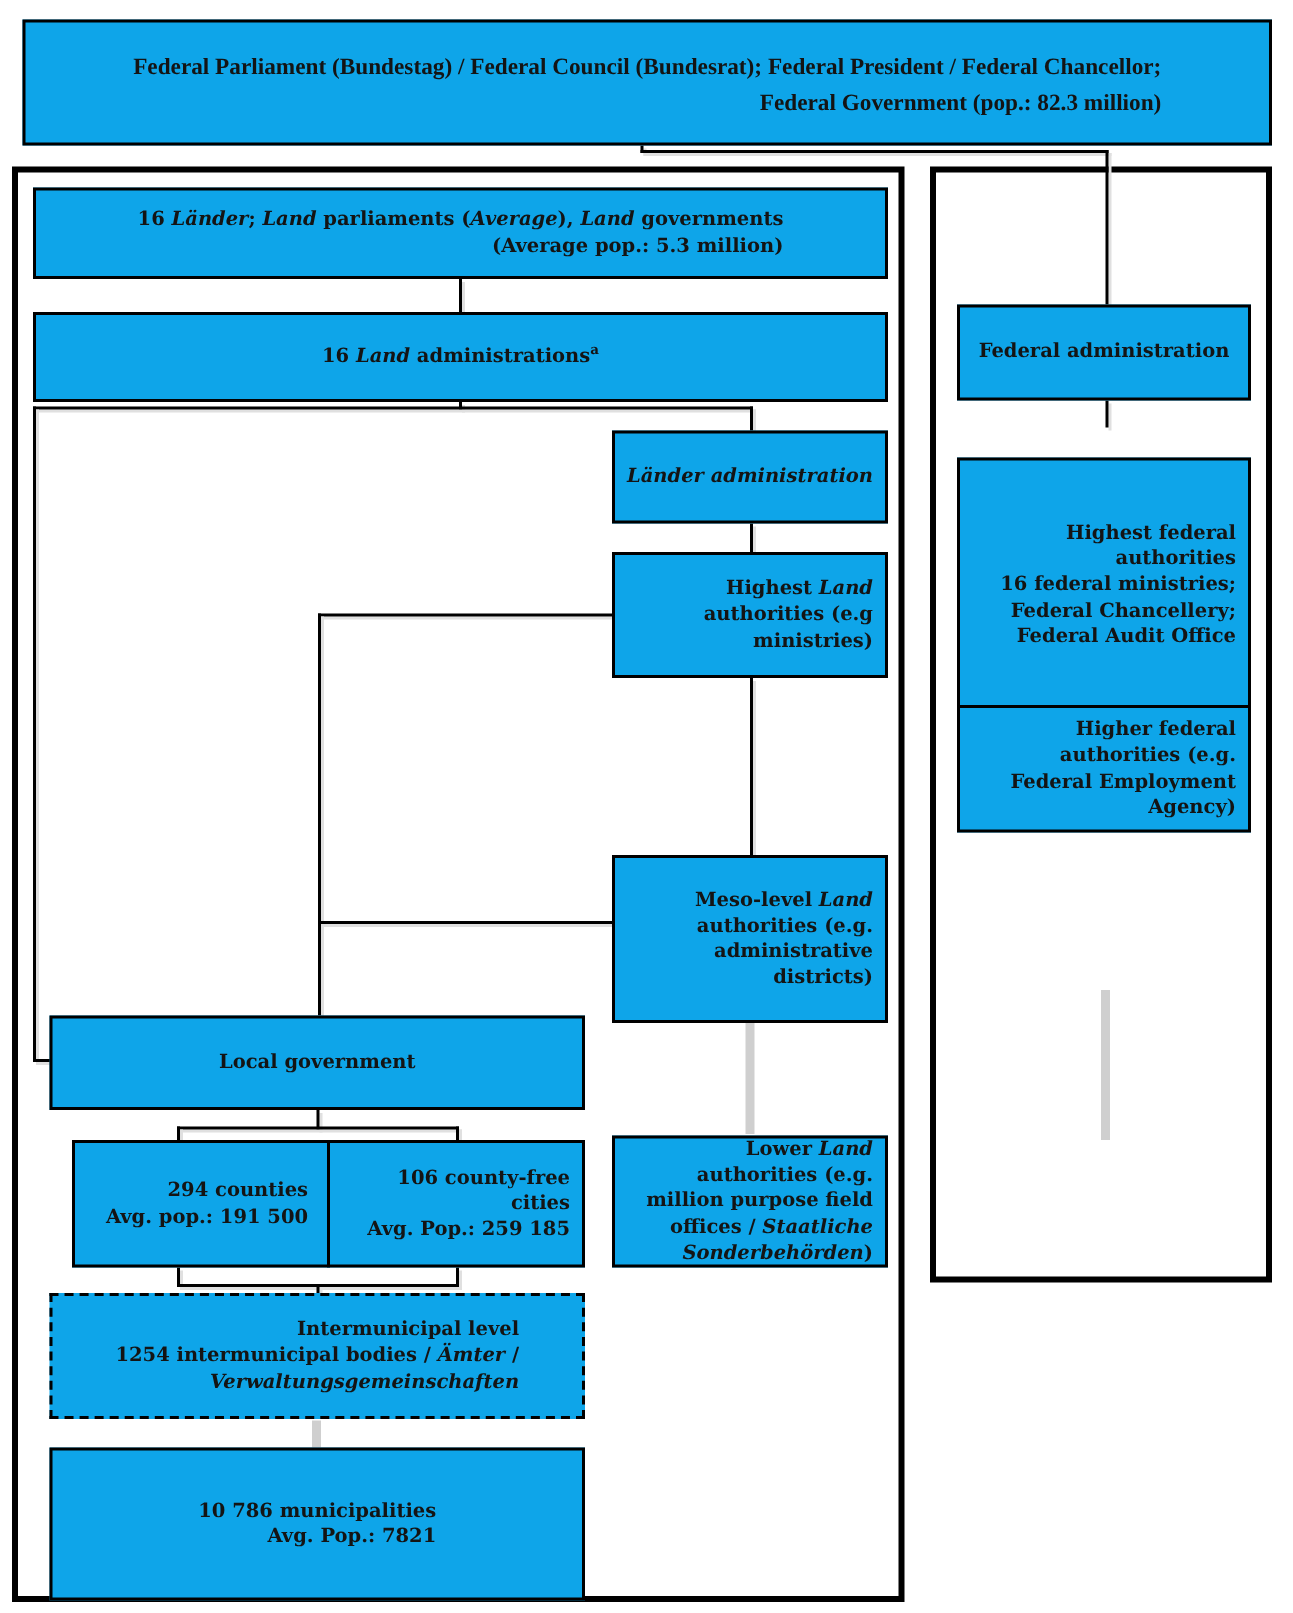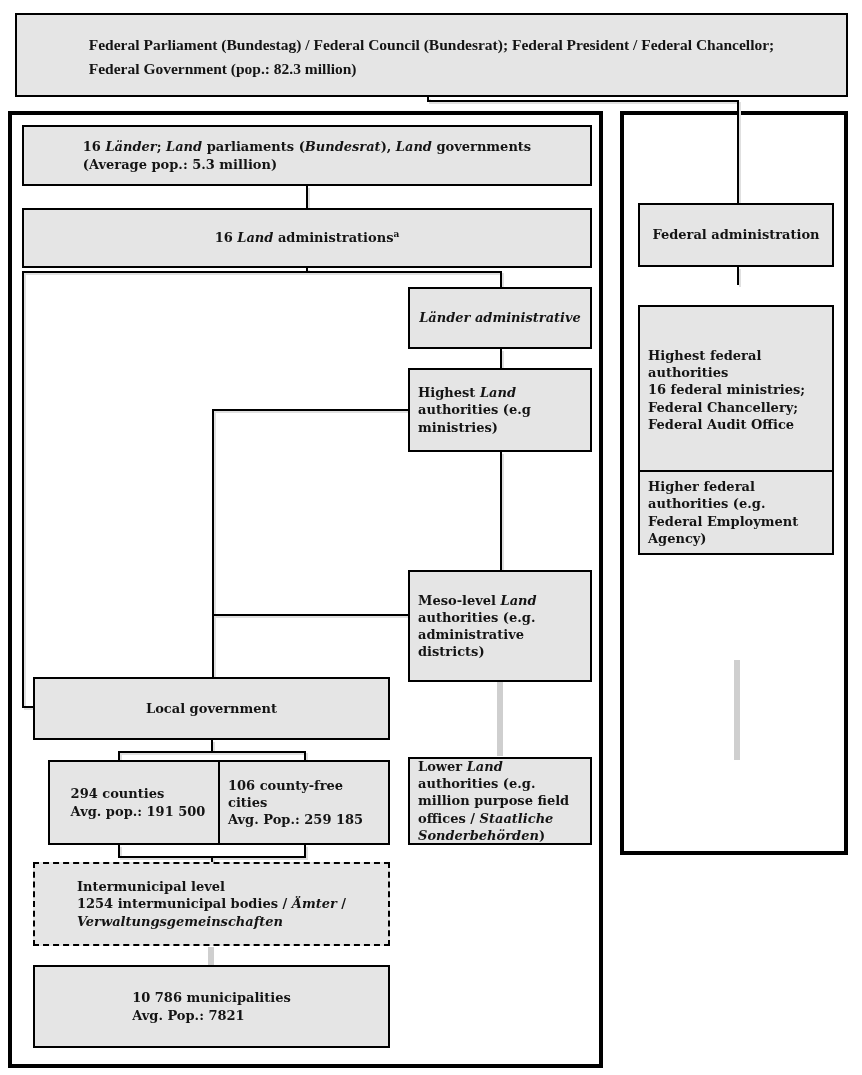--- a/index.html
+++ b/index.html
@@ -5,23 +5,23 @@
   html,body { margin:0; padding:0; background:#fff; }
   .canvas {
     position:relative; width:862px; height:1075px; background:#ffffff;
     font-family:"DejaVu Serif", serif; font-weight:bold; color:#141414;
     overflow:hidden;
   }
   .panel {
     position:absolute; box-sizing:border-box; border:4px solid #000; background:#fff;
   }
   .box {
-    position:absolute; box-sizing:border-box; border:2px solid #000; background:#e5e5e5;
+    position:absolute; box-sizing:border-box; border:2px solid #000; background:#0ea5e9;
     display:flex; align-items:center; justify-content:center;
-    text-align:left; font-size:13px; line-height:1.32; padding:2px 8px;
+    text-align:right; font-size:13px; line-height:1.32; padding:2px 8px;
   }
   .box.dashed { border:2px dashed #000; }
   .top-box {
     font-family:"Liberation Serif", serif; font-size:15.5px; line-height:1.55;
     align-items:flex-start; padding-top:18px;
   }
   .conn { position:absolute; background:#000; box-shadow:2px 2px 0 #e0e0e0; }
   .conn-gray { position:absolute; background:#cfcfcf; }
   .it { font-style:italic; }
   sup { font-size:9px; line-height:0; }
@@ -66,29 +66,29 @@
   <div class="conn-gray" style="left:497px; top:661px; width:6px; height:95px;"></div>
   <div class="conn-gray" style="left:208px; top:947px; width:6px; height:18px;"></div>
   <div class="conn-gray" style="left:734px; top:456px; width:6px; height:14px;"></div>
   <div class="conn-gray" style="left:734px; top:660px; width:6px; height:100px;"></div>
 
   <div class="box top-box" style="left:15px; top:13px; width:833px; height:84px;">
       <div><span>Federal Parliament (Bundestag) / Federal Council (Bundesrat); Federal President / Federal Chancellor;</span><br><span>Federal Government (pop.: 82.3 million)</span></div>
     </div>
 
   <div class="box" style="left:22px; top:125px; width:570px; height:61px;">
-      <div><span>16 </span><span class="it">Länder</span><span>; </span><span class="it">Land</span><span> parliaments (</span><span class="it">Bundesrat</span><span>), </span><span class="it">Land</span><span> governments</span><br><span>(Average pop.: 5.3 million)</span></div>
+      <div><span>16 </span><span class="it">Länder</span><span>; </span><span class="it">Land</span><span> parliaments (</span><span class="it">Average</span><span>), </span><span class="it">Land</span><span> governments</span><br><span>(Average pop.: 5.3 million)</span></div>
     </div>
 
   <div class="box" style="left:22px; top:208px; width:570px; height:60px;">
       <div><span>16 </span><span class="it">Land</span><span> administrations</span><sup>a</sup></div>
     </div>
 
   <div class="box" style="left:408px; top:287px; width:184px; height:62px;">
-      <div><span class="it">Länder administrative</span></div>
+      <div><span class="it">Länder administration</span></div>
     </div>
 
   <div class="box" style="left:408px; top:368px; width:184px; height:84px;">
       <div><span>Highest </span><span class="it">Land</span><span> authorities (e.g ministries)</span></div>
     </div>
 
   <div class="box" style="left:408px; top:570px; width:184px; height:112px;">
       <div><span>Meso-level </span><span class="it">Land</span><span> authorities (e.g. administrative districts)</span></div>
     </div>
 
@@ -105,21 +105,21 @@
     </div>
 
   <div class="box" style="left:408px; top:757px; width:184px; height:88px;">
       <div><span>Lower </span><span class="it">Land</span><span> authorities (e.g. million purpose field offices / </span><span class="it">Staatliche Sonderbehörden</span><span>)</span></div>
     </div>
 
   <div class="box dashed" style="left:33px; top:862px; width:357px; height:84px;">
       <div><span>Intermunicipal level</span><br><span>1254 intermunicipal bodies / </span><span class="it">Ämter</span><span> /</span><br><span class="it">Verwaltungsgemeinschaften</span></div>
     </div>
 
-  <div class="box" style="left:33px; top:965px; width:357px; height:83px;">
+  <div class="box" style="left:33px; top:965px; width:357px; height:102px;">
       <div><span>10 786 municipalities</span><br><span>Avg. Pop.: 7821</span></div>
     </div>
 
   <div class="box" style="left:638px; top:203px; width:196px; height:64px;">
       <div><span>Federal administration</span></div>
     </div>
 
   <div class="box" style="left:638px; top:285px; width:196px; height:170px;margin-top:20px;">
       <div><span>Highest federal authorities</span><br><span>16 federal ministries; Federal Chancellery; Federal Audit Office</span></div>
     </div>

